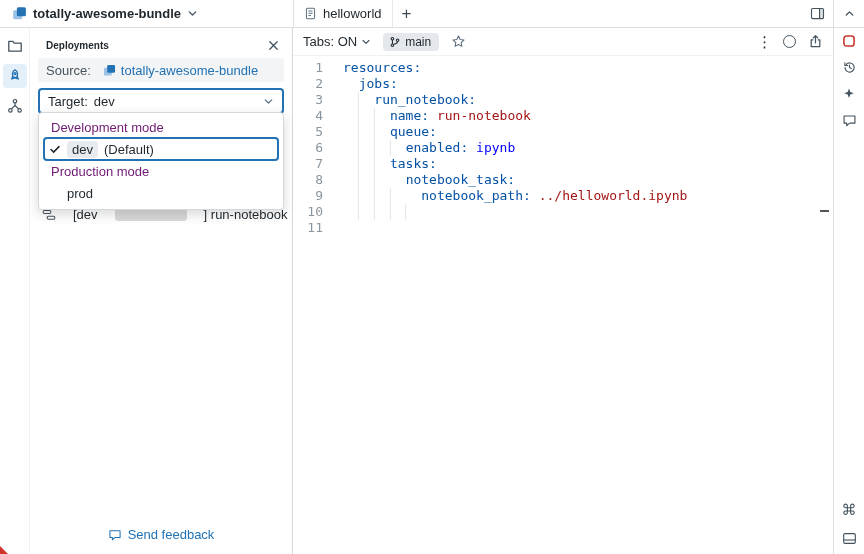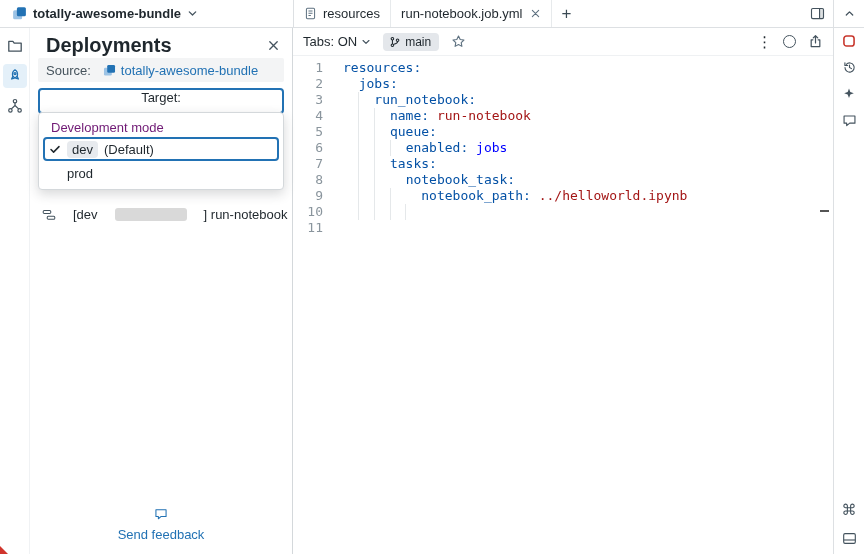--- a/index.html
+++ b/index.html
@@ -25,31 +25,31 @@
   .main { flex:1; display:flex; min-height:0; }
 
   
   .left-rail { width:30px; flex:none; display:flex; flex-direction:column; align-items:center; padding-top:6px; gap:6px; border-right:1px solid #f0f2f4; }
   .rail-btn { width:24px; height:24px; border-radius:4px; display:flex; align-items:center; justify-content:center; color:#44535e; background:none; border:none; padding:0; cursor:pointer; }
   .rail-btn.selected { background:#e4f0f9; color:#2272b4; }
 
   
   .panel { width:263px; flex:none; position:relative; border-right:1px solid #d4d8db; background:#fff; }
   .panel-header { display:flex; align-items:center; justify-content:space-between; padding:8px 12px 4px 16px; height:30px; }
-  .panel-title { font-weight:700; font-size:20px; }
+  .panel-title { font-weight:700; font-size:10px; }
   .icon-btn { background:none; border:none; padding:0; display:flex; align-items:center; justify-content:center; cursor:pointer; color:#44535e; }
   .source-row { margin:0 8px; background:#f3f4f5; display:flex; align-items:center; gap:12px; padding:4px 8px; height:24px; border-radius:2px; }
   .source-label { color:#46535c; }
   .source-link { color:#2272b4; display:flex; align-items:center; gap:5px; cursor:pointer; }
-  .target-select { margin:6px 8px 0; height:26px; border:2px solid #2272b4; border-radius:4px; display:flex; align-items:center; gap:6px; padding:0 8px; background:#fff; cursor:pointer;flex-direction:column; }
+  .target-select { margin:6px 8px 0; height:26px; border:2px solid #2272b4; border-radius:4px; display:flex; align-items:center; gap:6px; padding:0 8px; background:#fff; cursor:pointer; }
   .target-select .chev { margin-left:auto; color:#5f7281; display:flex; }
   .job-row { margin:93px 0 0; padding-left:12px; display:flex; align-items:center; gap:17px; cursor:pointer; }
   .job-row .icon { color:#44535e; display:flex; }
   .redacted { display:inline-block; width:72px; height:13px; background:#d9d9d9; border-radius:3px; }
-  .feedback { position:absolute; left:0; right:0; bottom:12px; display:flex; align-items:center; justify-content:center; gap:6px; color:#2272b4; cursor:pointer;flex-direction:column; }
+  .feedback { position:absolute; left:0; right:0; bottom:12px; display:flex; align-items:center; justify-content:center; gap:6px; color:#2272b4; cursor:pointer; }
 
   
   .dropdown { position:absolute; left:8px; right:8px; top:84px; z-index:5; background:#fff; border:1px solid #d4d8db; border-radius:4px; box-shadow:0 4px 12px rgba(31,39,45,.18); padding:4px 0; }
   .dd-group-label { padding:3px 12px 1px; color:#701a75; height:20px; }
   .dd-option { height:24px; margin:0 4px; display:flex; align-items:center; padding:0 6px; border-radius:4px; cursor:pointer; }
   .dd-option.selected { border:2px solid #2272b4; padding:0 4px; }
   .dd-check { width:18px; display:flex; align-items:center; color:#1f272d; }
   .dd-pill { background:#e7eaee; border-radius:4px; padding:0 5px; height:17px; line-height:17px; }
   .dd-suffix { margin-left:6px; }
 
@@ -108,29 +108,21 @@
     <div class="topbar-tabs">
       <div class="tab">
         <span style="color:#5f7281">
             <svg viewBox="0 0 14 14" width="13" height="13">
               <g fill="none" stroke="currentColor" stroke-width="1.1">
                 <rect x="2.6" y="1.4" width="8.8" height="11.2" rx="1.2"></rect>
                 <path d="M4.8 4.4h4.4M4.8 6.8h4.4M4.8 9.2h2.6"></path>
               </g>
             </svg>
           </span>
-        <span>resources</span>
-      </div>
-      <div class="tab active">
-        <span>run-notebook.job.yml</span>
-        <span class="tab-close">
-            <svg viewBox="0 0 14 14" width="11" height="11">
-              <path d="M3 3l8 8M11 3l-8 8" stroke="currentColor" stroke-width="1.4" stroke-linecap="round"></path>
-            </svg>
-          </span>
+        <span>helloworld</span>
       </div>
       <div class="tab-plus">+</div>
     </div>
 
     <div class="topbar-actions">
       <button class="icon-btn">
           <svg viewBox="0 0 16 16" width="15" height="15">
             <g fill="none" stroke="currentColor" stroke-width="1.2">
               <rect x="1.6" y="2.6" width="12.8" height="10.8" rx="1.4"></rect>
               <path d="M10.2 2.6v10.8"></path>
@@ -228,20 +220,21 @@
         <div class="dd-group-label">Development mode</div>
         <div class="dd-option selected">
           <span class="dd-check">
               <svg viewBox="0 0 12 12" width="12" height="12">
                 <path d="M2 6.5l2.6 2.6L10 3.6" fill="none" stroke="currentColor" stroke-width="1.5" stroke-linecap="round" stroke-linejoin="round"></path>
               </svg>
             </span>
           <span class="dd-pill">dev</span>
           <span class="dd-suffix">(Default)</span>
         </div>
+        <div class="dd-group-label">Production mode</div>
         <div class="dd-option">
           <span class="dd-check"></span>
           <span>prod</span>
         </div>
       </div>
 
       <div class="feedback">
         <span>
             <svg viewBox="0 0 16 16" width="14" height="14">
               <path d="M2.2 3.2h11.6v7.6H8.2L5 13.4v-2.6H2.2z" fill="none" stroke="currentColor" stroke-width="1.2" stroke-linejoin="round"></path>
@@ -315,21 +308,21 @@
             <i style="left:47px;top:80px;height:16px"></i>
             <i style="left:47px;top:128px;height:32px"></i>
             <i style="left:62px;top:144px;height:16px"></i>
           </div>
           <div class="code-content">
               <div class="code-line"><span class="tok-k">resources:</span></div>
               <div class="code-line"><span>  </span><span class="tok-k">jobs:</span></div>
               <div class="code-line"><span>    </span><span class="tok-k">run_notebook:</span></div>
               <div class="code-line"><span>      </span><span class="tok-k">name:</span><span> </span><span class="tok-v">run-notebook</span></div>
               <div class="code-line"><span>      </span><span class="tok-k">queue:</span></div>
-              <div class="code-line"><span>        </span><span class="tok-k">enabled:</span><span> </span><span class="tok-b">jobs</span></div>
+              <div class="code-line"><span>        </span><span class="tok-k">enabled:</span><span> </span><span class="tok-b">ipynb</span></div>
               <div class="code-line"><span>      </span><span class="tok-k">tasks:</span></div>
               <div class="code-line"><span>        </span><span class="tok-k">notebook_task:</span></div>
               <div class="code-line"><span>          </span><span class="tok-k">notebook_path:</span><span> </span><span class="tok-v">../helloworld.ipynb</span></div>
               <div class="code-line"></div>
             </div>
         </div>
         <div class="overview-mark"></div>
       </div>
     </section>
 

